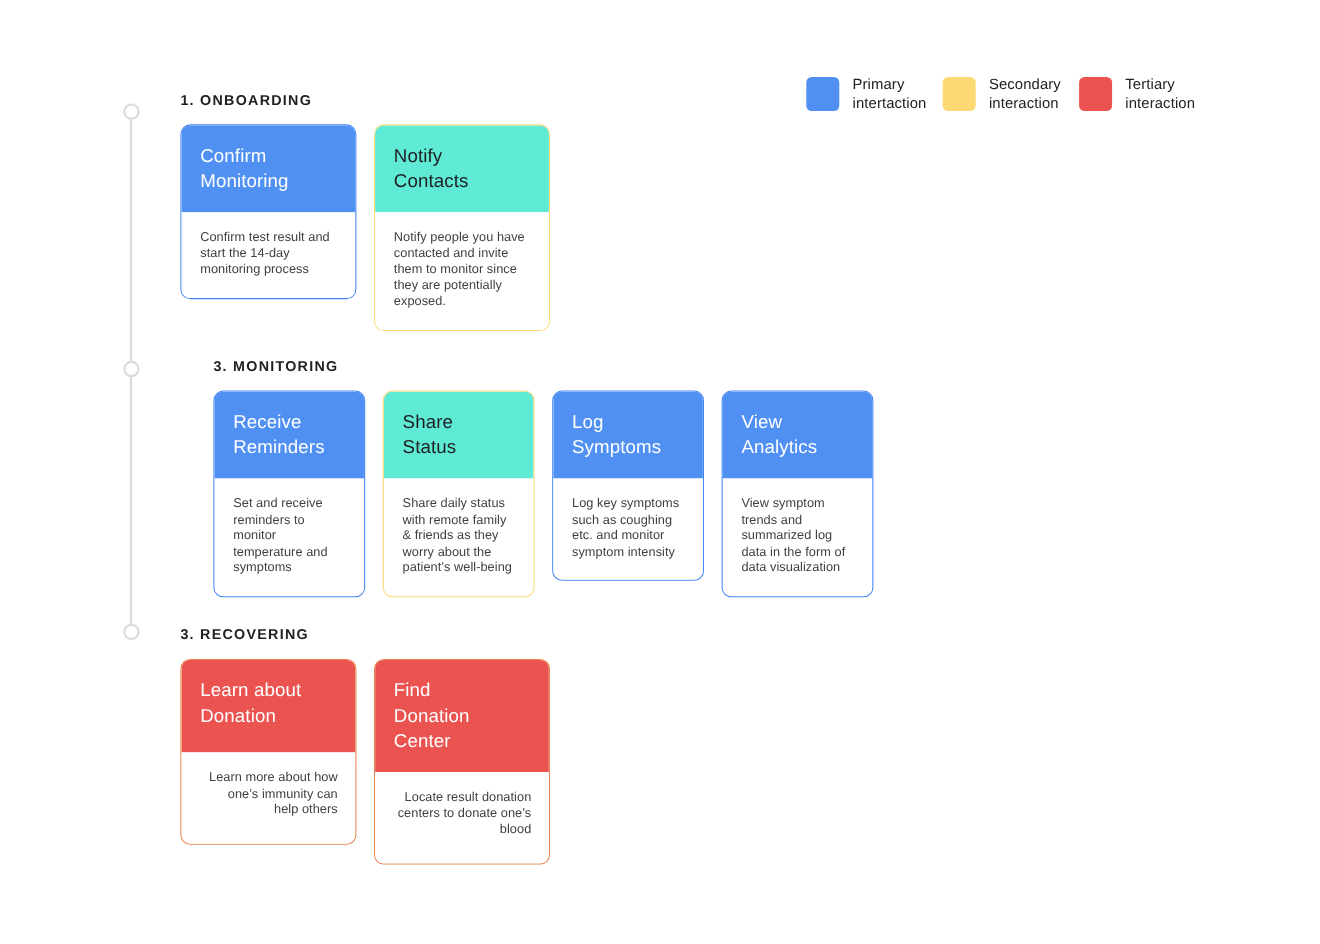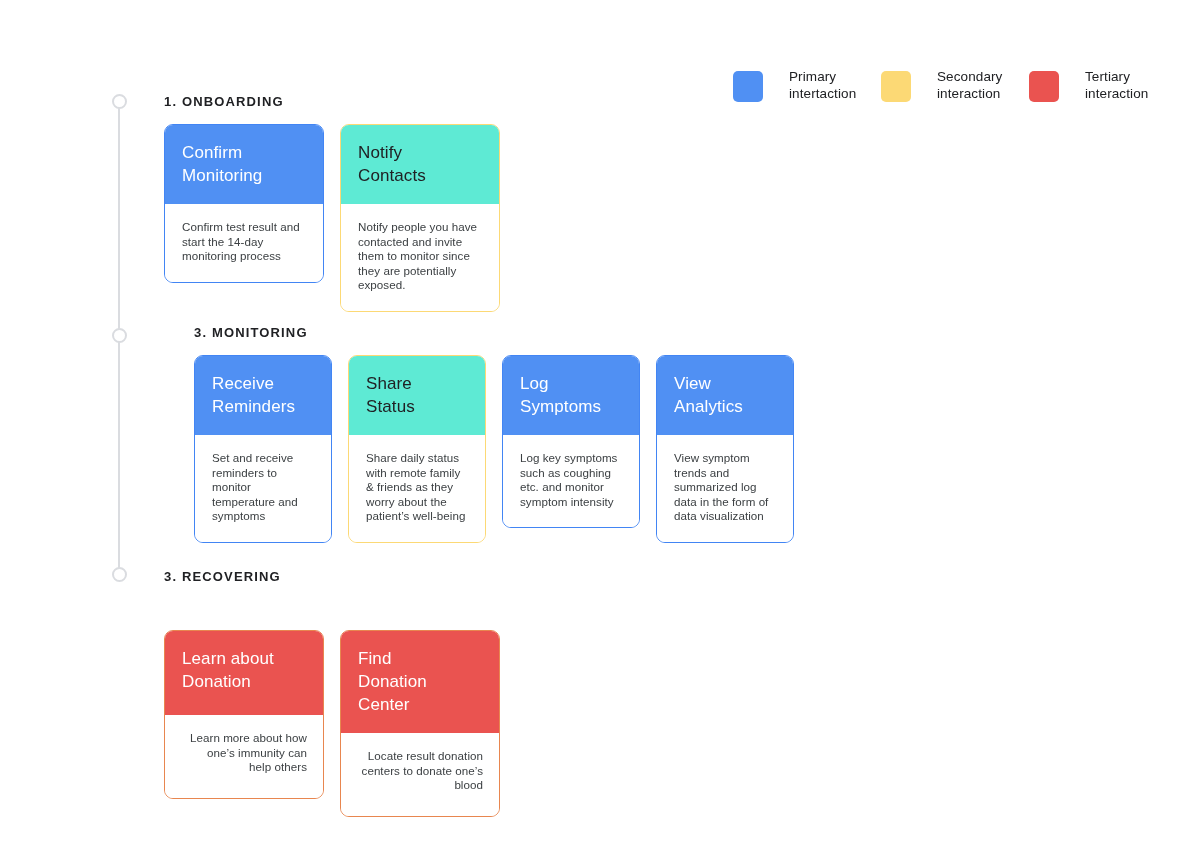--- a/index.html
+++ b/index.html
@@ -23,23 +23,23 @@
   #legend {
     position: absolute;
     left: 733px;
     top: 68px;
     display: flex;
     align-items: flex-start;
     gap: 0px;
   }
   .legend-item {
     display: flex;
-    align-items: flex-end;
-    gap: 26px;
-    width: 148px;
+    align-items: center;
+    gap: 12px;
+    width: 124px;
   }
   .legend-swatch {
     width: 30px;
     height: 31px;
     border-radius: 5px;
     flex: 0 0 auto;
     margin-top: 1px;
   }
   .legend-label {
     font-size: 13.5px;
@@ -123,21 +123,21 @@
   .card.primary { border-color: #4285f4; }
   .card.primary .card-head { background: #5090f3; }
   .card.primary .card-title { color: #ffffff; }
 
   
   .card.secondary { border-color: #fcd975; }
   .card.secondary .card-head { background: #5eead4; }
   .card.secondary .card-title { color: #202124; }
 
   
-  .card.tertiary { border-color: #e8864f; margin-top: 31px; }
+  .card.tertiary { border-color: #e8864f; }
   .card.tertiary .card-head { background: #ea5350; }
   .card.tertiary .card-title { color: #ffffff; }
 
   
   .section-onboarding .card { width: 160px; }
   .section-onboarding .card-head { min-height: 78px; }
   .section-monitoring .card { width: 138px; }
   .section-monitoring .card-head { min-height: 77px; }
   .section-monitoring .card-body { min-height: 91px; }
   .section-recovering .card { width: 160px; }
@@ -160,21 +160,21 @@
       </div>
       <div class="legend-item">
         <div class="legend-swatch" style="background: rgb(234, 83, 80);"></div>
         <div class="legend-label">Tertiary<br>interaction</div>
       </div>
     </div>
 
   <div id="rail"></div>
 
   <div id="sections-host">
-      <div class="section section-onboarding" style="top: 94px;">
+      <div class="section section-onboarding" style="top: 83px;">
         <div class="section-title">1. ONBOARDING</div>
         <div class="card-row">
           <div class="card primary">
             <div class="card-head">
               <div class="card-title">Confirm Monitoring</div>
             </div>
             <div class="card-body">
               <div class="card-desc">Confirm test result and start the 14-day monitoring process</div>
             </div>
           </div>

